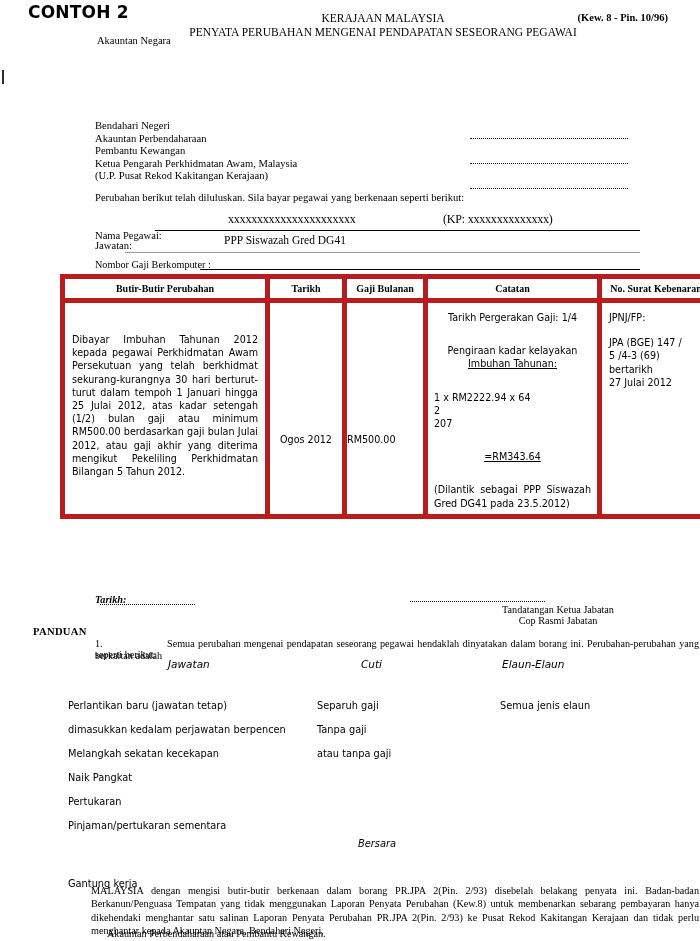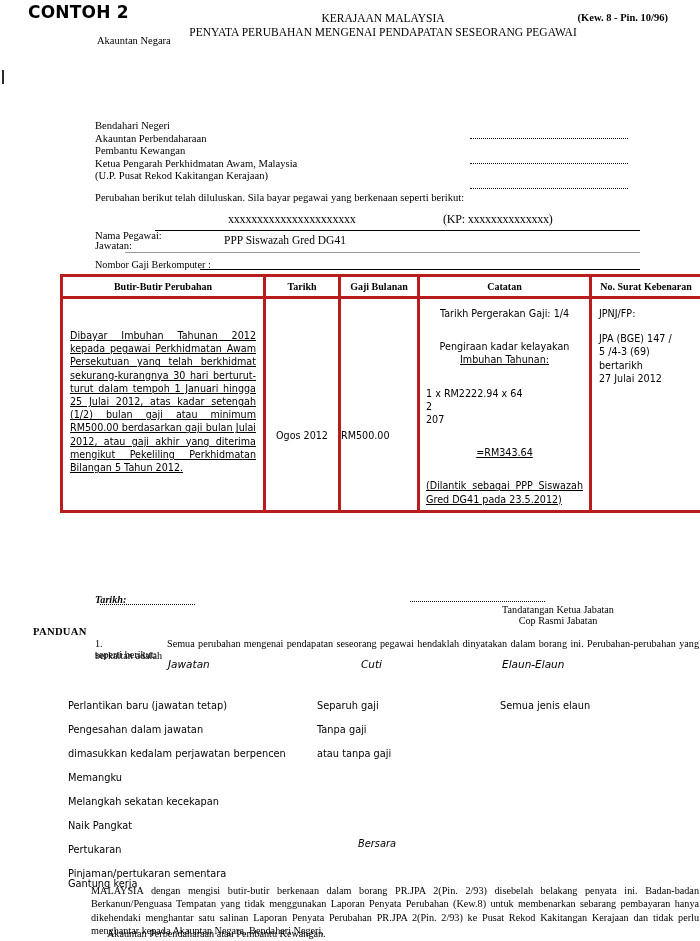--- a/index.html
+++ b/index.html
@@ -126,41 +126,41 @@
 
   
   #main-table {
     position: absolute;
     left: 60px; top: 274px;
     width: 605px;
     border-collapse: collapse;
     table-layout: fixed;
   }
   #main-table th, #main-table td {
-    border: 3px solid #b91c1c;
+    border: 5px solid #b91c1c;
     vertical-align: top;
     padding: 0;
   }
   #main-table th {
     height: 17px;
     font-family: "Liberation Serif", serif;
     font-size: 10px;
     font-weight: bold;
     text-align: center;
     vertical-align: middle;
     padding: 1px 2px;
   }
   
   .th-thickl, .td-thickl { border-left: 2px solid #000 !important; }
   .body-txt {
     font-family: "DejaVu Sans", sans-serif;
     font-size: 9.6px;
     line-height: 13.2px;
   }
-  .just { text-align: justify; text-align-last: left; text-decoration: underline; }
+  .just { text-align: justify; text-align-last: left; }
   .col-butir { width: 196px; }
   .col-tarikh { width: 68px; }
   .col-gaji { width: 72px; margin-left: 23px; }
   .col-catatan { width: 165px; }
   .col-surat { width: 104px; }
 
   .cell-butir-inner { padding: 30px 7px 0 7px; }
   .cell-tarikh-inner { padding: 0; text-align: center; }
   .cell-gaji-inner { padding: 0; text-align: left; }
 
@@ -398,23 +398,21 @@
   <div class="abs serif" id="panduan-num">1.</div>
   <div class="abs serif" id="panduan-body">Semua perubahan mengenai pendapatan seseorang pegawai hendaklah dinyatakan dalam borang ini.  Perubahan-perubahan yang berkaitan adalah</div>
   <div class="abs serif" id="panduan-cont">seperti berikut:</div>
 
   <div class="abs colhead" id="head-jawatan">Jawatan</div>
   <div class="abs colhead" id="head-cuti">Cuti</div>
   <div class="abs colhead" id="head-elaun">Elaun-Elaun</div>
 
   <div class="listcol" id="list-jawatan">
     <div>Perlantikan baru (jawatan tetap)</div>
-    <div>Pengesahan dalam jawatan</div>
     <div>dimasukkan kedalam perjawatan berpencen</div>
-    <div>Memangku</div>
     <div>Melangkah sekatan kecekapan</div>
     <div>Naik Pangkat</div>
     <div>Pertukaran</div>
     <div>Pinjaman/pertukaran sementara</div>
   </div>
 
   <div class="listcol" id="list-cuti">
     <div>Separuh gaji</div>
     <div>Tanpa gaji</div>
     <div>atau tanpa gaji</div>

